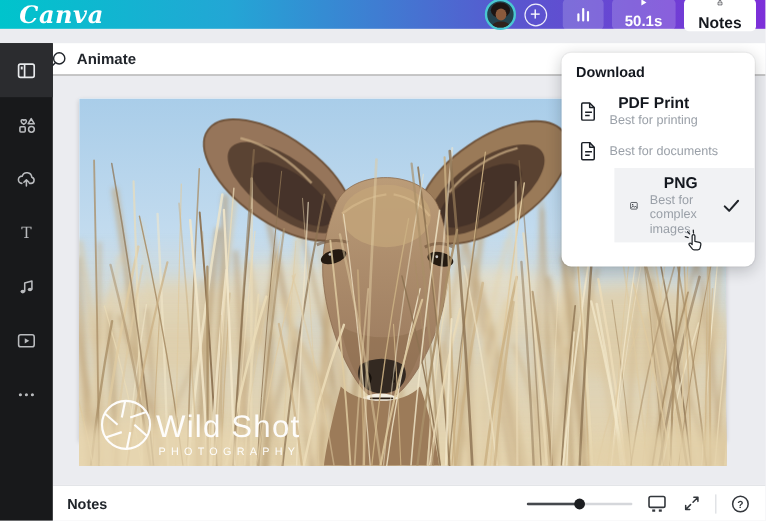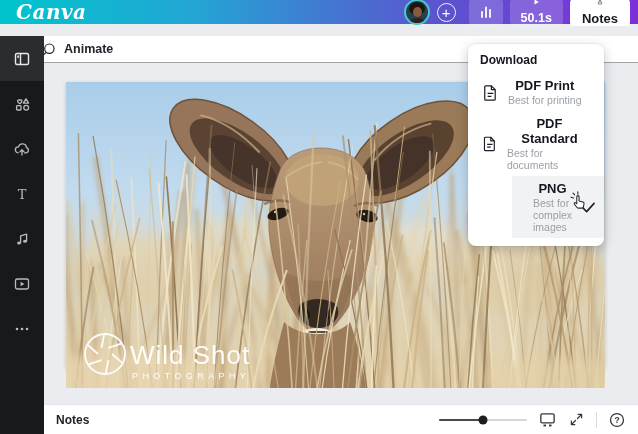--- a/index.html
+++ b/index.html
@@ -49,23 +49,23 @@
     border-top:1px solid #e3e5e8;display:flex;align-items:center;padding:0 12px;z-index:10;}
   .notes{font-size:12px;font-weight:bold;color:#21252b;}
   .bottom-right{margin-left:auto;display:flex;align-items:center;gap:11px;}
   .slider{width:88px;height:2px;background:#d5d7db;position:relative;border-radius:1px;}
   .slider-fill{width:50%;height:2px;background:#45484d;border-radius:1px;}
   .slider-knob{position:absolute;left:50%;top:50%;transform:translate(-50%,-50%);
     width:9px;height:9px;border-radius:50%;background:#1c1e21;}
   .vdivider{width:1px;height:16px;background:#dadce0;}
 
   
-  .dropdown{position:absolute;top:44px;left:468px;width:136px;background:#fff;border-radius:8px;
+  .dropdown{position:absolute;top:44px;left:468px;width:161px;background:#fff;border-radius:8px;
     box-shadow:0 3px 12px rgba(14,19,24,.22),0 0 0 1px rgba(14,19,24,.04);
-    z-index:40;padding:9px 0 8px;overflow:hidden;}
+    z-index:40;padding:9px 0 20px;overflow:hidden;}
   .dd-title{font-size:12px;font-weight:bold;color:#14181f;padding:0 12px 6px;}
   .dd-item{display:flex;align-items:center;gap:9px;padding:5px 12px;}
   .dd-item.selected{background:#f1f2f4;margin-left:44px;}
   .dd-label{font-size:13px;font-weight:bold;color:#14181f;line-height:15px;text-align:center;}
   .dd-desc{font-size:10.5px;color:#9aa0a8;line-height:12px;margin-top:1px;}
   .dd-check{margin-left:auto;display:flex;align-items:center;}
   .cursor-overlay{position:absolute;left:100px;top:146px;}
 </style>
 </head>
 <body>
@@ -546,21 +546,20 @@
 
   <div class="dd-item">
     <svg width="19" height="19" viewBox="0 0 20 20">
       <g stroke="#1a1f26" stroke-width="1.3" fill="none" stroke-linejoin="round">
         <path d="M6,3 h6 l4,4 v10 a1,1 0 0 1 -1,1 H6 a1,1 0 0 1 -1,-1 V4 a1,1 0 0 1 1,-1 z"></path>
         <path d="M12,3 v4 h4"></path>
           <path d="M8,11 h6 M8,14 h4"></path>
       </g>
     </svg>
     <div class="dd-text">
-      <div class="dd-label">PDF Standard</div>
       <div class="dd-desc">Best for documents</div>
     </div>
   </div>
 
 
   <div class="dd-item selected">
     <svg width="19" height="19" viewBox="0 0 20 20">
       <g stroke="#1a1f26" stroke-width="1.3" fill="none" stroke-linejoin="round">
         <rect x="3.5" y="3.5" width="13" height="13" rx="2"></rect>
         <path d="M5,14 l3.5,-4 2.5,3 2,-2.5 3,3.5"></path>

